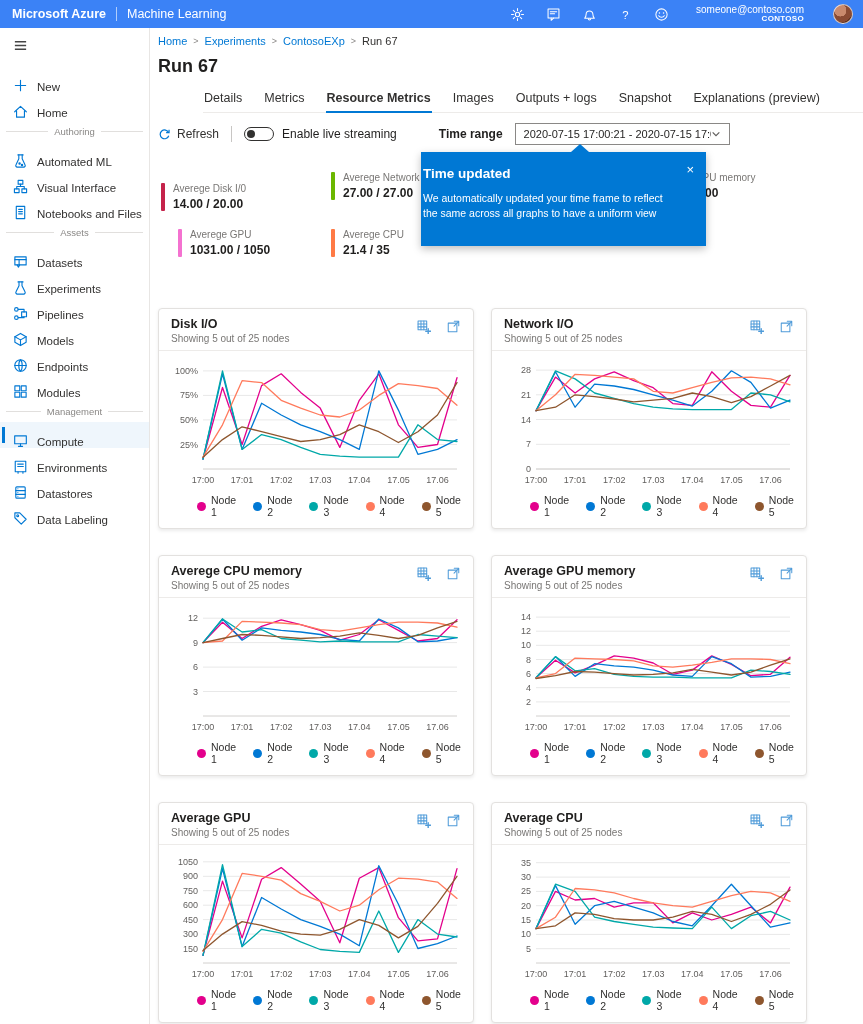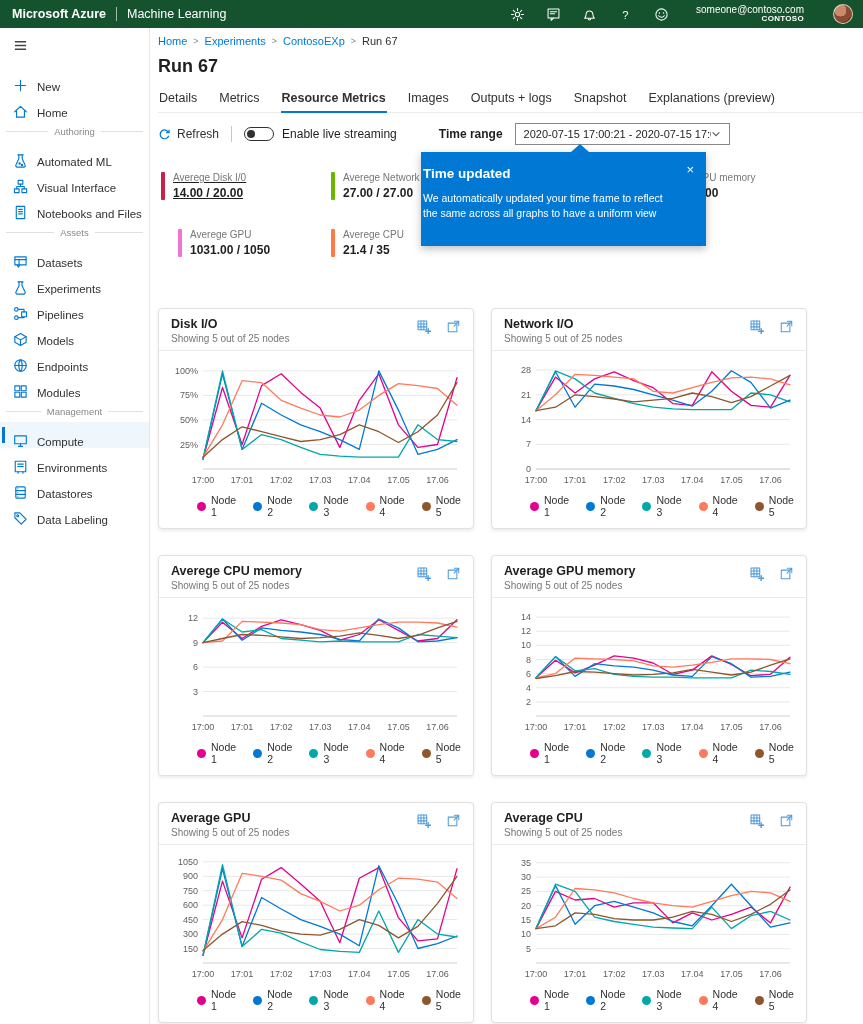--- a/index.html
+++ b/index.html
@@ -1,20 +1,20 @@
 <!DOCTYPE html>
 <html><head>
 <meta charset="utf-8">
 <style>
   * { box-sizing: border-box; margin: 0; padding: 0; }
   html,body { width: 863px; height: 1024px; background:#fff;
     font-family: "Liberation Sans", "DejaVu Sans", sans-serif; color:#201F1E; overflow:hidden; }
 
   
-  .topbar { height:28px; background:#14532d; color:#fff; display:flex; align-items:center; padding:0 10px 0 12px; }
+  .topbar { height:28px; background:#3b82f6; color:#fff; display:flex; align-items:center; padding:0 10px 0 12px; }
   .brand { font-size:12.5px; font-weight:bold; }
   .topbar-divider { width:1px; height:14px; background:rgba(255,255,255,.6); margin:0 10px; }
   .product { font-size:12.5px; }
   .topbar-right { margin-left:auto; display:flex; align-items:center; gap:21px; }
   .tb-icon { width:15px; height:15px; color:#fff; display:inline-flex; cursor:pointer; }
   .tb-icon svg { width:15px; height:15px; }
   .account { text-align:right; line-height:1.1; margin-left:6px; cursor:pointer; }
   .account .email { font-size:10px; }
   .account .org { font-size:8px; font-weight:bold; letter-spacing:.3px; }
   .avatar { width:20px; height:20px; border-radius:50%; margin-left:8px; cursor:pointer;
@@ -35,21 +35,21 @@
   .side-section::before, .side-section::after { content:""; flex:1; border-top:1px solid #E1DFDD; }
 
   
   .main { flex:1; padding:7px 0 0 8px; position:relative; }
   .breadcrumb { display:flex; align-items:center; gap:6px; font-size:11px; }
   .breadcrumb .crumb { color:#0078D4; cursor:pointer; }
   .breadcrumb .crumb.current { color:#323130; cursor:default; }
   .breadcrumb .sep { color:#8A8886; font-size:9px; }
   .page-title { font-size:18px; font-weight:bold; margin:9px 0 10px 0; }
 
-  .tabs { display:flex; gap:20px; font-size:12.5px; border-bottom:1px solid #EDEBE9; padding-bottom:0; }
+  .tabs { display:flex; gap:20px; font-size:12.5px; border-bottom:1px solid #EDEBE9; padding-bottom:0;margin-left:45px; }
   .tab { padding:4px 1px 7px 1px; color:#323130; cursor:pointer; position:relative; }
   .tab.active { font-weight:bold; }
   .tab.active::after { content:""; position:absolute; left:0; right:0; bottom:-1px; height:2px; background:#0078D4; }
 
   .toolbar { display:flex; align-items:center; margin-top:9px; font-size:12px; height:24px; }
   .refresh { display:flex; align-items:center; gap:6px; cursor:pointer; color:#323130; }
   .refresh svg { width:13px; height:13px; color:#0078D4; }
   .vdivider { width:1px; height:16px; background:#C8C6C4; margin:0 12px; }
   .toggle { width:30px; height:14px; border:1px solid #323130; border-radius:8px; position:relative; cursor:pointer; margin-right:8px; flex:none; }
   .toggle .knob { position:absolute; left:2px; top:2px; width:8px; height:8px; border-radius:50%; background:#323130; }
@@ -335,21 +335,21 @@
           </svg>
       </div>
     </div>
 
     <div class="summary" id="summary">
       <div class="toast">
         <div class="toast-title">Time updated</div>
         <div class="toast-close">×</div>
         <div class="toast-msg">We automatically updated your time frame to reflect the same across all graphs to have a uniform view</div>
       </div>
-    <div class="sum-card" style="left: 3px; top: 24px; text-decoration: underline;">
+    <div class="sum-card" style="left: 3px; top: 35px;">
           <span class="sum-bar" style="background: rgb(197, 35, 75);"></span>
           <div class="sum-body">
             <div class="sum-label">Averege  Disk I/0</div>
             <div class="sum-value">14.00 / 20.00</div>
           </div>
         </div>
         <div class="sum-card" style="left: 173px; top: 24px;">
           <span class="sum-bar" style="background: rgb(107, 183, 0);"></span>
           <div class="sum-body">
             <div class="sum-label">Averege Network I/O</div>

